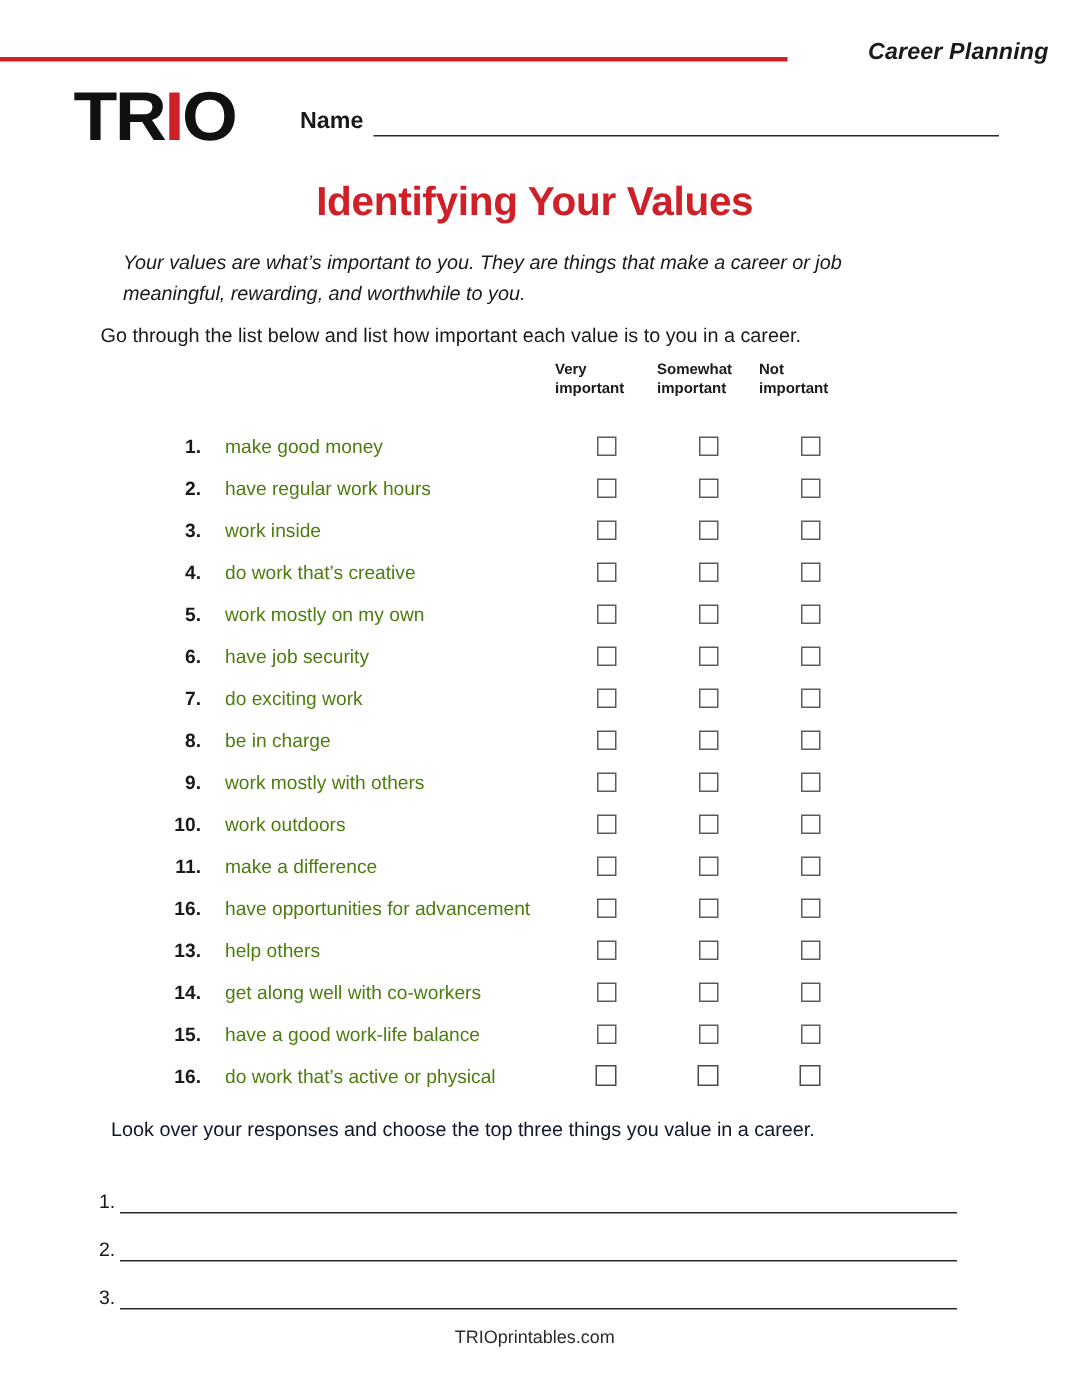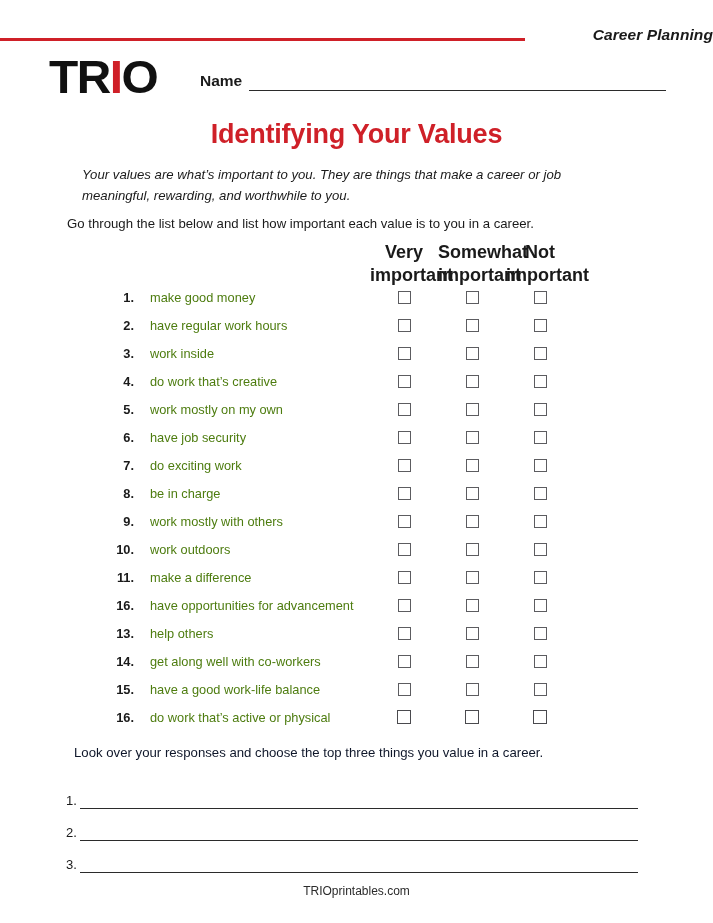--- a/index.html
+++ b/index.html
@@ -24,21 +24,21 @@
   .header-rule {
     position: absolute;
     left: 0;
     top: 38px;
     width: 525px;
     height: 3px;
     background: #cf2028;
   }
   .header-label {
     position: absolute;
-    right: 0;
+    right: 14px;
     top: 26px;
     font-size: 15.5px;
     font-weight: bold;
     font-style: italic;
     letter-spacing: 0.1px;
     color: #1a1a1a;
     white-space: nowrap;
   }
 
   .logo {
@@ -126,22 +126,22 @@
   
   .rating-headers {
     position: absolute;
     left: 370px;
     top: 241px;
     width: 208px;
     display: flex;
   }
   .rating-header {
     width: 68px;
-    text-align: center;
-    font-size: 18px;
+    text-align: left;
+    font-size: 10px;
     font-weight: bold;
     line-height: 1.28;
     color: #1a1a1a;
   }
   .rating-header .h-line { display: block; }
 
   .value-list {
     position: absolute;
     left: 108px;
     top: 283px;

